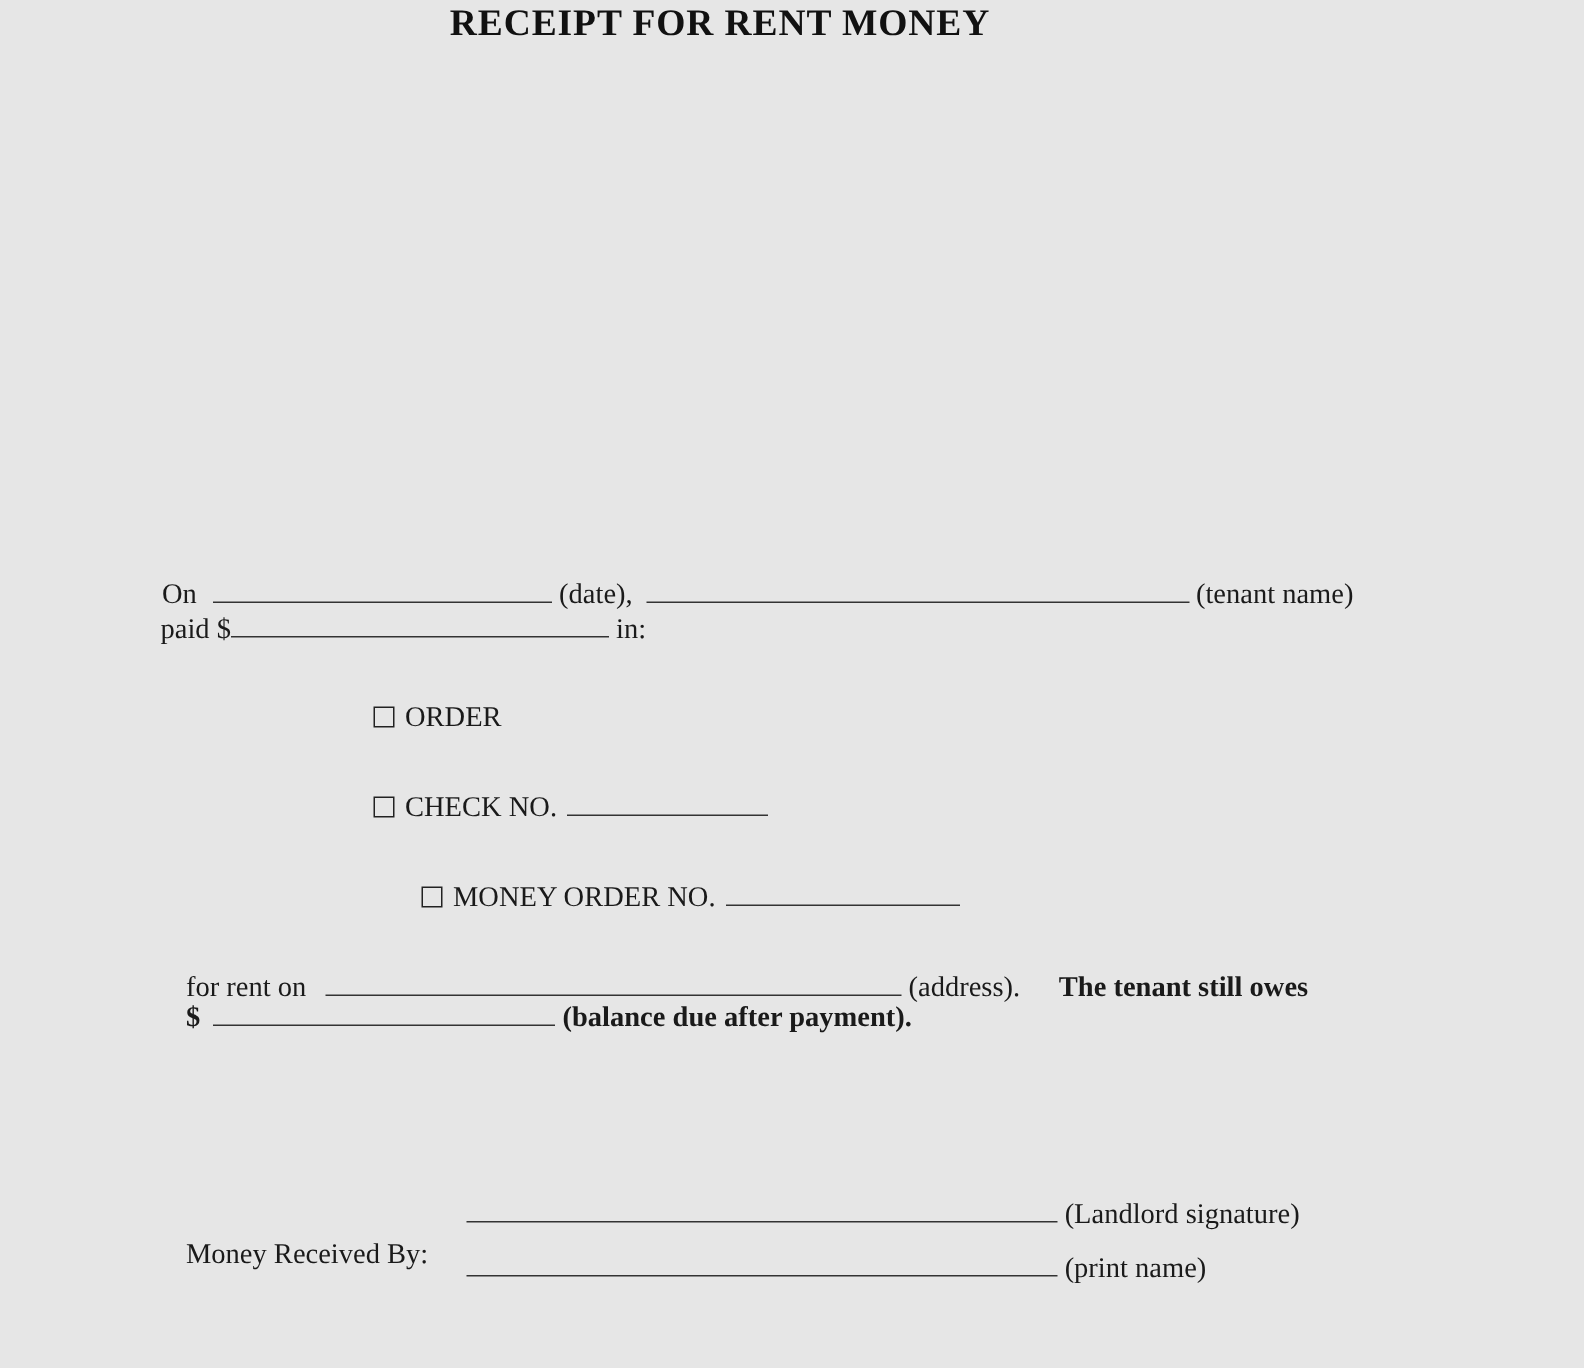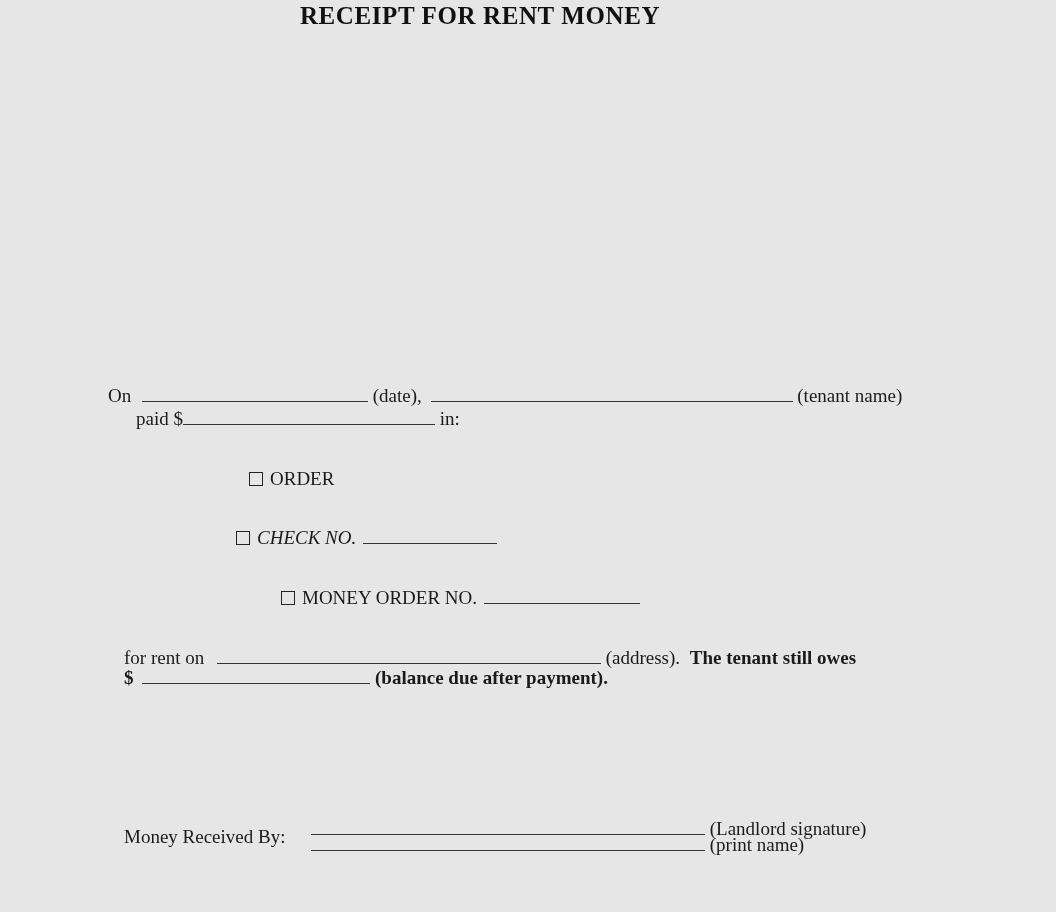--- a/index.html
+++ b/index.html
@@ -54,56 +54,56 @@
 <div class="title">RECEIPT FOR RENT MONEY</div>
 
 <div class="line" style="top:348px; left:108px;margin-top:37px;">
   <span>On</span>
   <span class="blank" style="width:226px; margin-left:6px;"></span>
   <span>(date),</span>
   <span class="blank" style="width:362px; margin-left:4px;"></span>
   <span>(tenant name)</span>
 </div>
 
-<div class="line" style="top:408px; left:136px;">
+<div class="line" style="top:408px; left:107px;">
   <span>paid $</span><span class="blank" style="width:252px;"></span>
   <span>in:</span>
 </div>
 
 <div class="line" style="top:468px; left:249px;">
   <span class="box"></span><span>ORDER</span>
 </div>
 
-<div class="line" style="top:527px; left:236px;font-style:italic;">
+<div class="line" style="top:527px; left:249px;">
   <span class="box"></span><span>CHECK NO.</span>
   <span class="blank" style="width:134px; margin-left:2px;"></span>
 </div>
 
 <div class="line" style="top:587px; left:249px;margin-left:32px;">
   <span class="box"></span><span>MONEY ORDER NO.</span>
   <span class="blank" style="width:156px; margin-left:2px;"></span>
 </div>
 
 <div class="line" style="top:647px; left:124px;">
   <span>for rent on</span>
   <span class="blank" style="width:384px; margin-left:8px;"></span>
   <span>(address).</span>
-  <span class="bold" style="margin-left:5px;">The tenant still owes</span>
+  <span class="bold" style="margin-left:21px;">The tenant still owes</span>
 </div>
 
 <div class="line bold" style="top:667px; left:124px;">
   <span>$</span>
   <span class="blank" style="width:228px; margin-left:4px; border-bottom-width:1.6px;"></span>
   <span>(balance due after payment).</span>
 </div>
 
 <div class="line" style="top:826px; left:124px;">
   <span>Money Received By:</span>
 </div>
-<div class="line" style="top:818px; left:311px;">
+<div class="line" style="top:798px; left:311px;">
   <span class="blank" style="width:394px;"></span>
   <span>(Landlord signature)</span>
 </div>
 
 <div class="line" style="top:834px; left:311px;">
   <span class="blank" style="width:394px;"></span>
   <span>(print name)</span>
 </div>
 
 </body></html>

